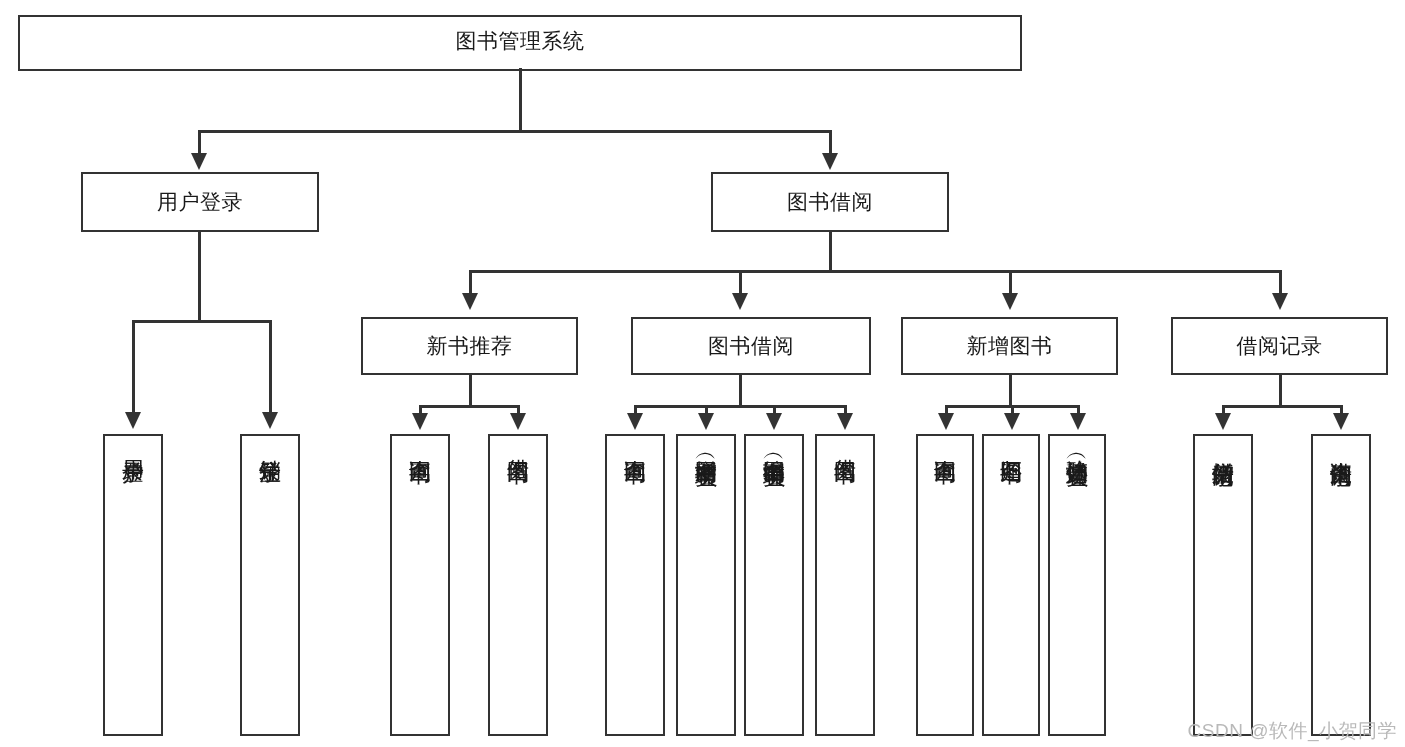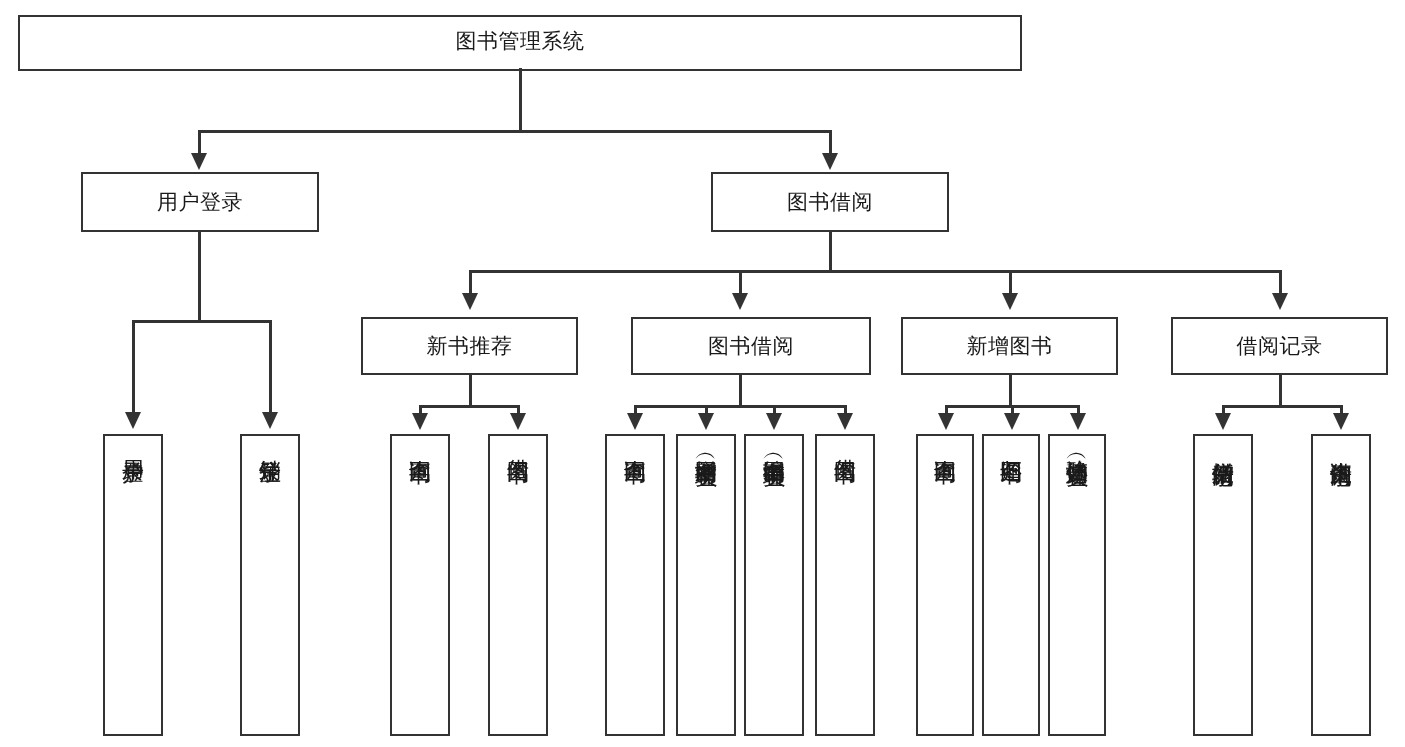--- a/index.html
+++ b/index.html
@@ -208,14 +208,15 @@
     <span class="label">确认归还（管理员）</span>
   </div>
 
   <div class="node v pad" style="left:1193px; top:434px; width:60px; height:302px;">
     <span class="label">新增借阅记录</span>
   </div>
   <div class="node v pad" style="left:1311px; top:434px; width:60px; height:302px;">
     <span class="label">查询借阅记录</span>
   </div>
 
+  <div id="watermark">CSDN @软件_小贺同学</div>
 
 </div>
 
 </body></html>

